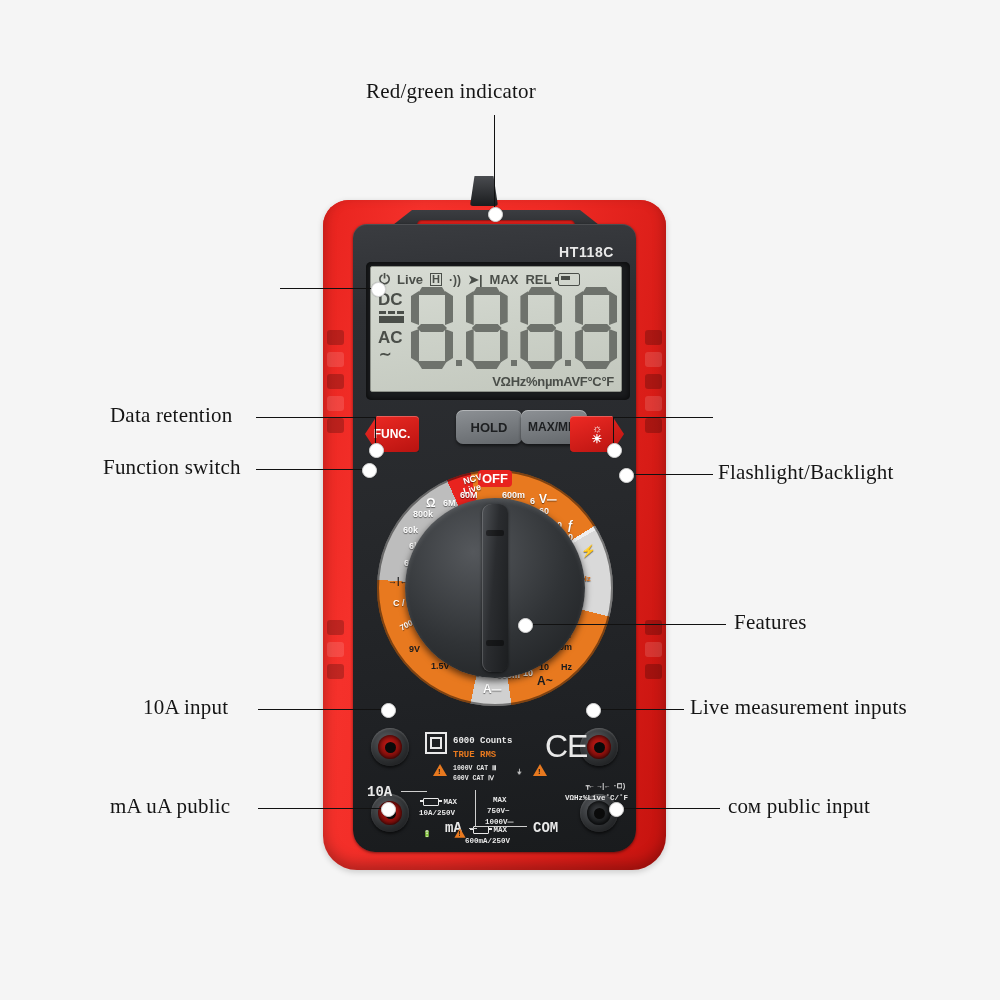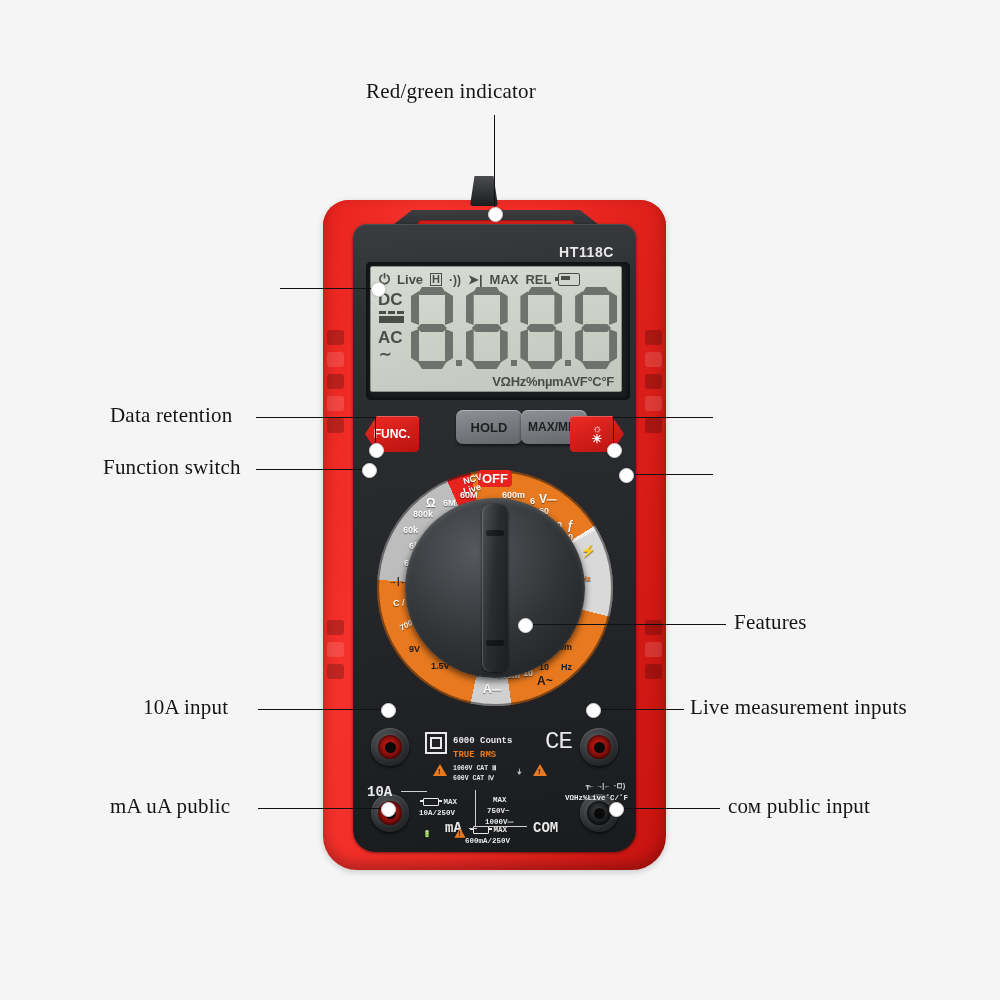--- a/index.html
+++ b/index.html
@@ -254,21 +254,21 @@
     position:absolute;width:0;height:0;
     border-left:7px solid transparent;border-right:7px solid transparent;border-bottom:12px solid #e8791f;
   }
   .warn:after{content:"!";position:absolute;left:-2px;top:3px;font-size:8px;color:#1a1c1e;font-weight:bold;
     font-family:"Liberation Sans",sans-serif;}
   .sqbox{
     position:absolute;width:18px;height:18px;border:2px solid #e9e9e9;
     display:flex;align-items:center;justify-content:center;
   }
   .sqbox:after{content:"";width:8px;height:8px;border:2px solid #e9e9e9;}
-  .ce{position:absolute;font-family:Liberation Mono, monospace;font-size:24px;color:#e9e9e9;letter-spacing:-1px;}
+  .ce{position:absolute;font-family:Liberation Sans, sans-serif;font-size:32px;color:#e9e9e9;letter-spacing:-1px;}
   .fuseico{display:inline-block;width:14px;height:6px;border:1.4px solid #e9e9e9;border-radius:1px;vertical-align:middle;position:relative;}
   .fuseico:before,.fuseico:after{content:"";position:absolute;top:1.2px;width:3px;height:2px;background:#e9e9e9;}
   .fuseico:before{left:-4px;}
   .fuseico:after{right:-4px;}
   .hline{position:absolute;background:#cfcfcf;height:1px;}
   .vline{position:absolute;background:#cfcfcf;width:1px;}
 </style>
 </head>
 <body>
 
@@ -517,20 +517,21 @@
   <div class="dot" style="left:369px;top:443px"></div>
 
   <div class="callout" style="left:103px;top:455px">Function switch</div>
   <div class="lead" style="left:256px;top:469px;width:112px"></div>
   <div class="dot" style="left:362px;top:463px"></div>
 
   <div class="lead" style="left:613px;top:417px;width:100px"></div>
   <div class="lead v" style="left:613px;top:417px;height:30px"></div>
   <div class="dot" style="left:607px;top:443px"></div>
 
+  <div class="callout" style="left:718px;top:460px">Flashlight/Backlight</div>
   <div class="lead" style="left:625px;top:474px;width:88px"></div>
   <div class="dot" style="left:619px;top:468px"></div>
 
   <div class="callout" style="left:734px;top:610px">Features</div>
   <div class="lead" style="left:524px;top:624px;width:202px"></div>
   <div class="dot" style="left:518px;top:618px"></div>
 
   <div class="callout" style="left:143px;top:695px">10A input</div>
   <div class="lead" style="left:258px;top:709px;width:127px"></div>
   <div class="dot" style="left:381px;top:703px"></div>

